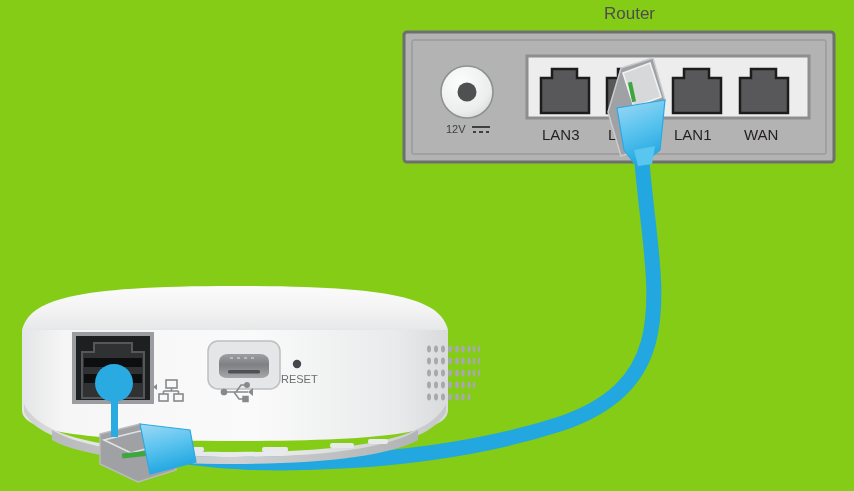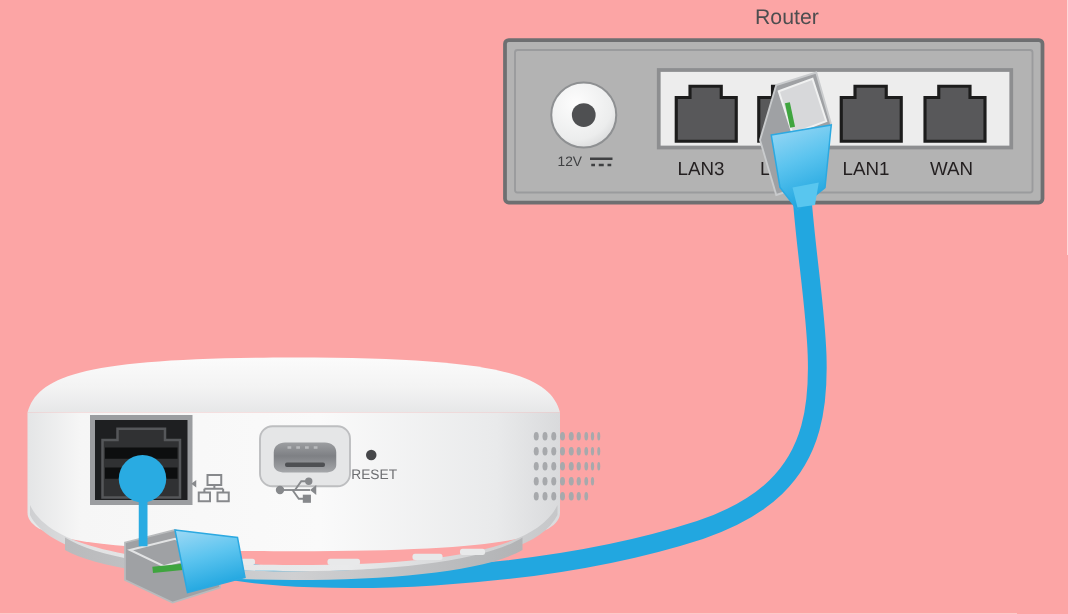--- a/index.html
+++ b/index.html
@@ -1,18 +1,18 @@
 <!DOCTYPE html>
 <html><head>
 <meta charset="utf-8">
 <style>
   html,body{margin:0;padding:0;background:#ffffff;}
   body{width:854px;height:491px;overflow:hidden;
        font-family:"Liberation Sans","DejaVu Sans",sans-serif;}
-  #stage{position:relative;width:854px;height:491px;background:#fca5a5;}
+  #stage{position:relative;width:854px;height:491px;background:#84cc16;}
   #scene{position:absolute;inset:0;}
   .lbl{position:absolute;color:#58595b;white-space:nowrap;}
   #router-title{left:604px;top:4px;font-size:17px;color:#4d4d4f;}
 </style>
 </head>
 <body>
 
 <div id="stage">
 
   <div class="lbl" id="router-title">Router</div>

